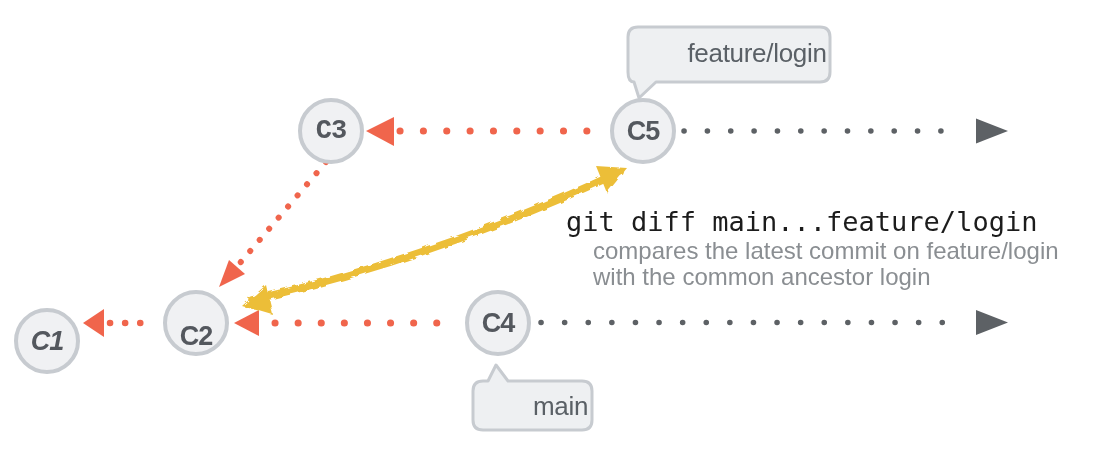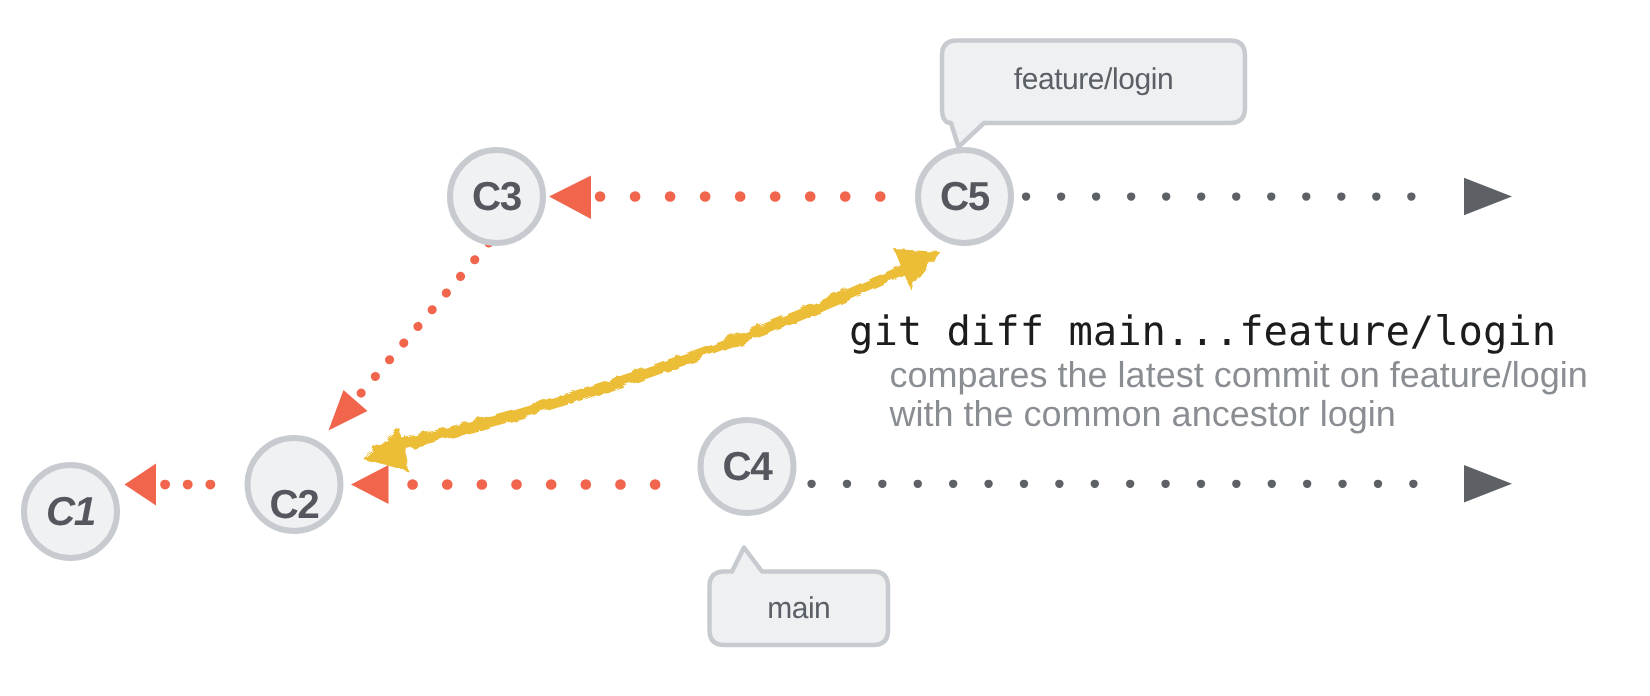--- a/index.html
+++ b/index.html
@@ -23,22 +23,23 @@
   .node span{
     font-weight:bold;
     font-size:27px;
     color:#54585e;
     letter-spacing:-1px;
   }
   .bubble-text{
     position:absolute;
     display:flex;align-items:center;justify-content:center;
     color:#5a6066;
-    font-size:20px;
+    font-size:26px;
     letter-spacing:-0.3px;
+    margin-left:28px;
   }
   #cmd{
     position:absolute;
     left:566px;top:207px;
     font-family:"DejaVu Sans Mono", monospace;
     font-weight:normal;
     font-size:27px;
     line-height:30px;
     color:#1c1c1c;
     white-space:nowrap;
@@ -104,24 +105,24 @@
     <path d="M 638 27 L 820 27 Q 830 27 830 37 L 830 72 Q 830 82 820 82 L 656 82 L 639 98 L 634 82 Q 628 82 628 72 L 628 37 Q 628 27 638 27 Z" fill="#eef0f2" stroke="#c7cbd0" stroke-width="3" stroke-linejoin="round"></path>
     <path d="M 488 381 L 496 365 L 508 381 L 582 381 Q 592 381 592 391 L 592 420 Q 592 430 582 430 L 483 430 Q 473 430 473 420 L 473 391 Q 473 381 483 381 Z" fill="#eef0f2" stroke="#c7cbd0" stroke-width="3" stroke-linejoin="round"></path>
   </svg>
 
   <div class="node" style="left:14px;top:308px;font-style:italic;">
     <span>C1</span>
   </div>
   <div class="node" style="left:163px;top:290px;align-items:flex-end;">
     <span>C2</span>
   </div>
-  <div class="node" style="left:298px;top:98px;">
+  <div class="node" style="left:298px;top:98px;font-family:Liberation Mono, monospace;">
     <span>C3</span>
   </div>
-  <div class="node" style="left:465px;top:278px;">
+  <div class="node" style="left:465px;top:290px;">
     <span>C4</span>
   </div>
   <div class="node" style="left:610px;top:98px;justify-content:center;">
     <span>C5</span>
   </div>
 
   <div class="bubble-text" style="left:628px;top:26px;width:202px;height:55px;">feature/login</div>
   <div class="bubble-text" style="left:473px;top:380px;width:119px;height:52px;">main</div>
 
   <div id="cmd">git diff main...feature/login</div>

